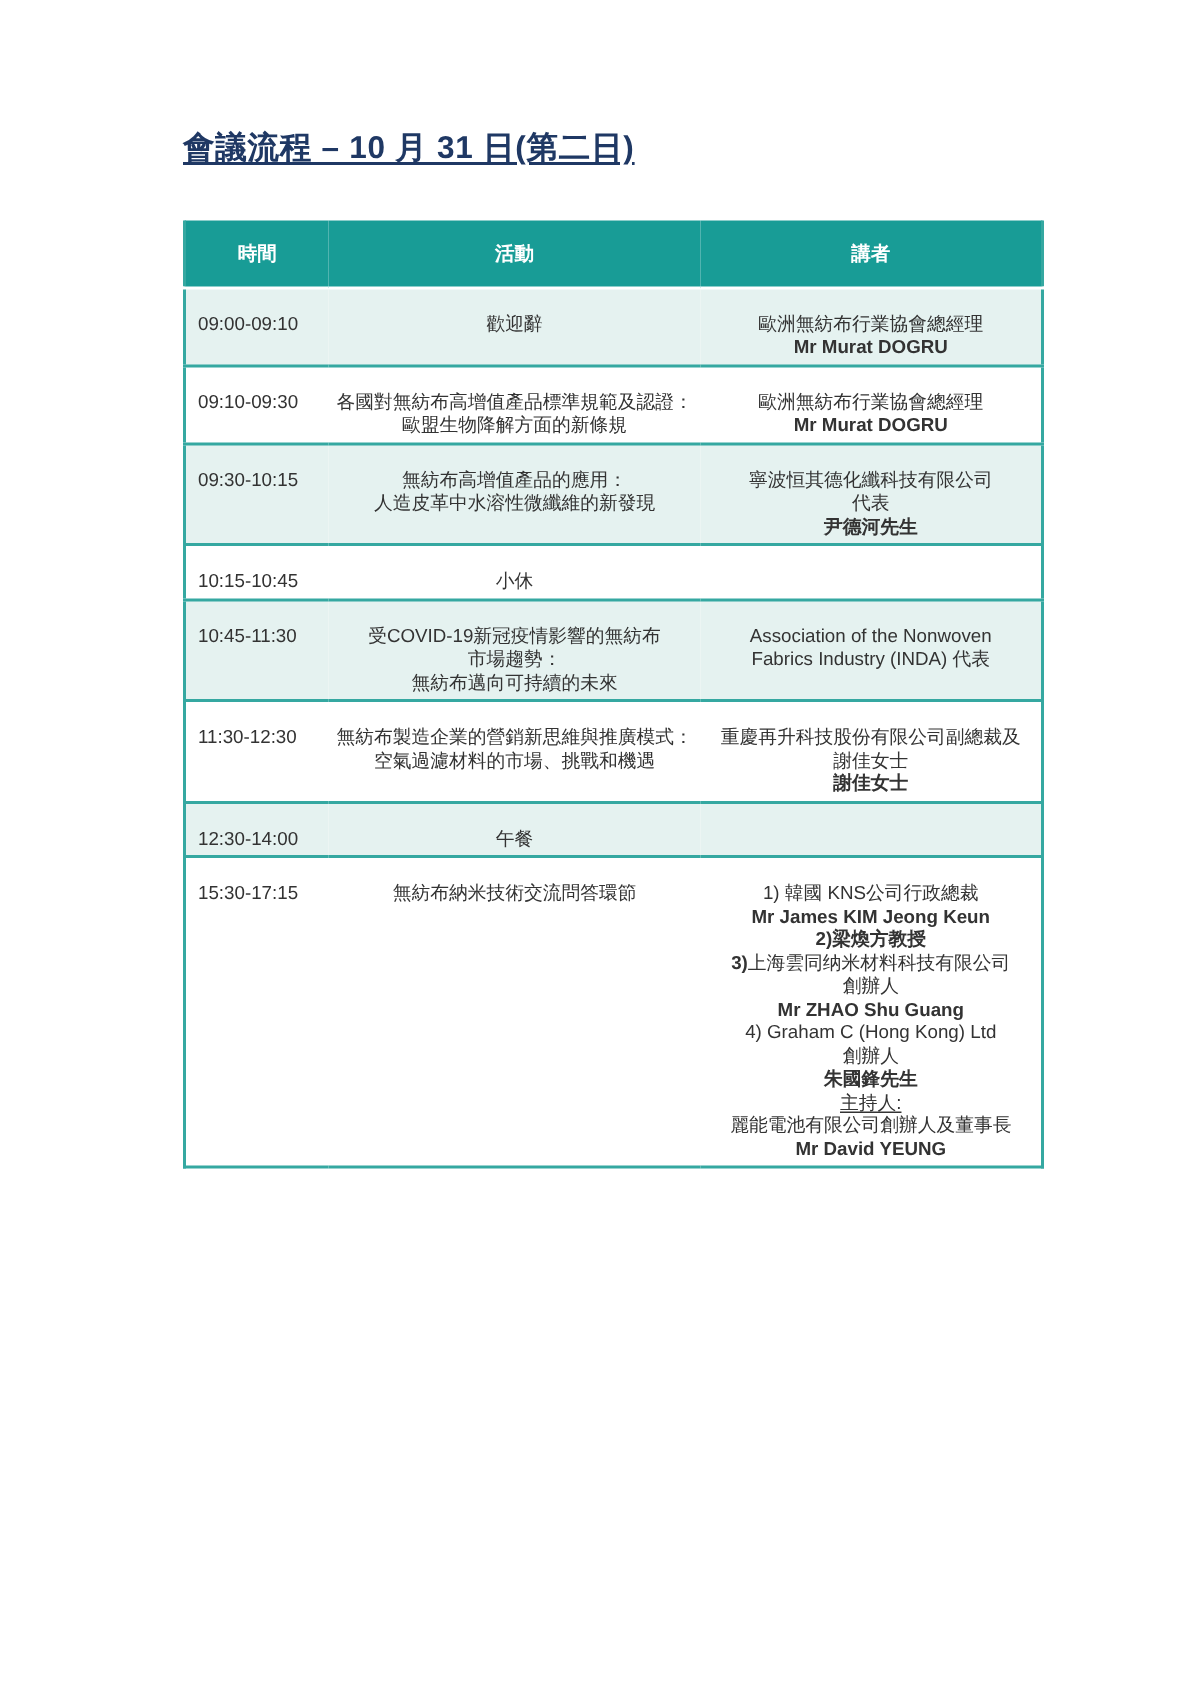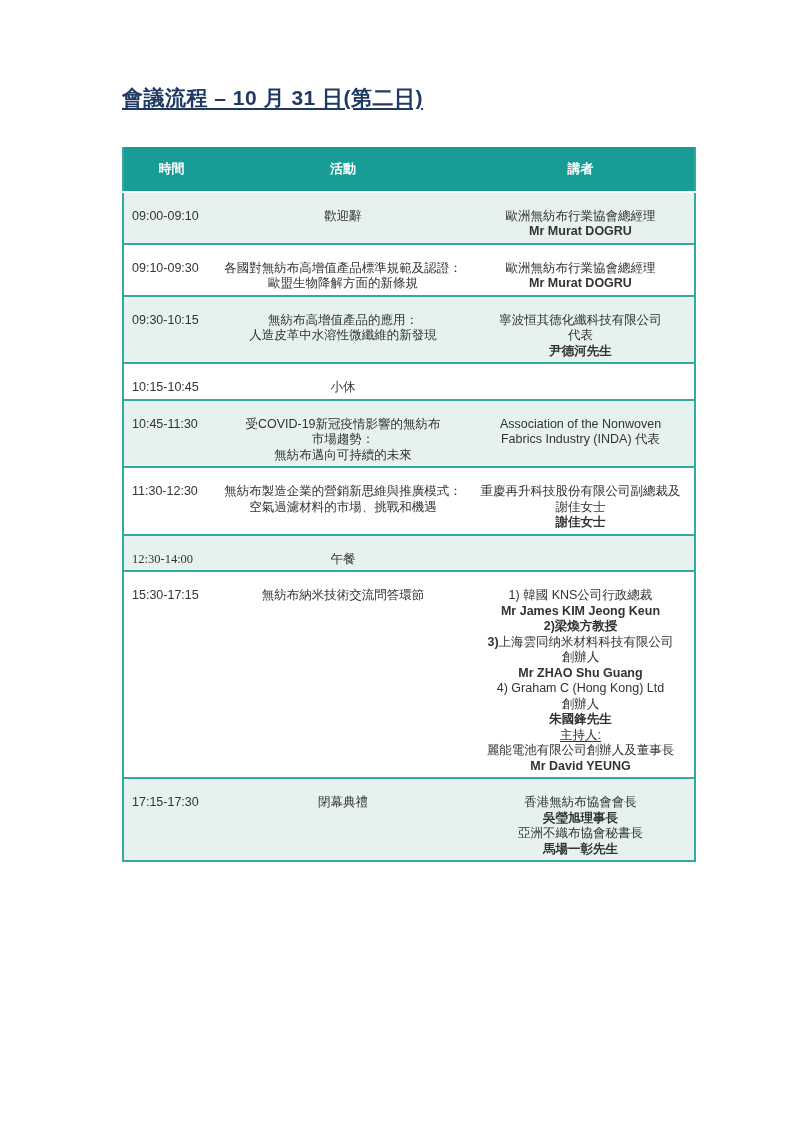--- a/index.html
+++ b/index.html
@@ -150,21 +150,21 @@
           <td class="col-activity">
             <div>無紡布製造企業的營銷新思維與推廣模式：</div>
             <div>空氣過濾材料的市場、挑戰和機遇</div>
           </td>
           <td class="col-speaker">
             <div>重慶再升科技股份有限公司副總裁及</div>
             <div>謝佳女士</div>
             <div class="b">謝佳女士</div>
           </td>
         </tr>
-        <tr class="band" style="height: 23px; font-family: Liberation Serif, serif;">
+        <tr class="band" style="height: 23px;">
           <td class="col-time">12:30-14:00</td>
           <td class="col-activity">
             <div>午餐</div>
           </td>
           <td class="col-speaker"></td>
         </tr>
         <tr style="height: 189px;">
           <td class="col-time">15:30-17:15</td>
           <td class="col-activity">
             <div>無紡布納米技術交流問答環節</div>
@@ -177,27 +177,15 @@
             <div>創辦人</div>
             <div class="b">Mr ZHAO Shu Guang</div>
             <div>4) Graham C (Hong Kong) Ltd</div>
             <div>創辦人</div>
             <div class="b">朱國鋒先生</div>
             <div class="u">主持人:</div>
             <div>麗能電池有限公司創辦人及董事長</div>
             <div class="b">Mr David YEUNG</div>
           </td>
         </tr>
-        <tr class="band" style="height: 74px;">
-          <td class="col-time">17:15-17:30</td>
-          <td class="col-activity">
-            <div>閉幕典禮</div>
-          </td>
-          <td class="col-speaker">
-            <div>香港無紡布協會會長</div>
-            <div class="b">吳瑩旭理事長</div>
-            <div>亞洲不織布協會秘書長</div>
-            <div class="b">馬場一彰先生</div>
-          </td>
-        </tr>
       </tbody>
   </table>
 </div>
 
 </body></html>

